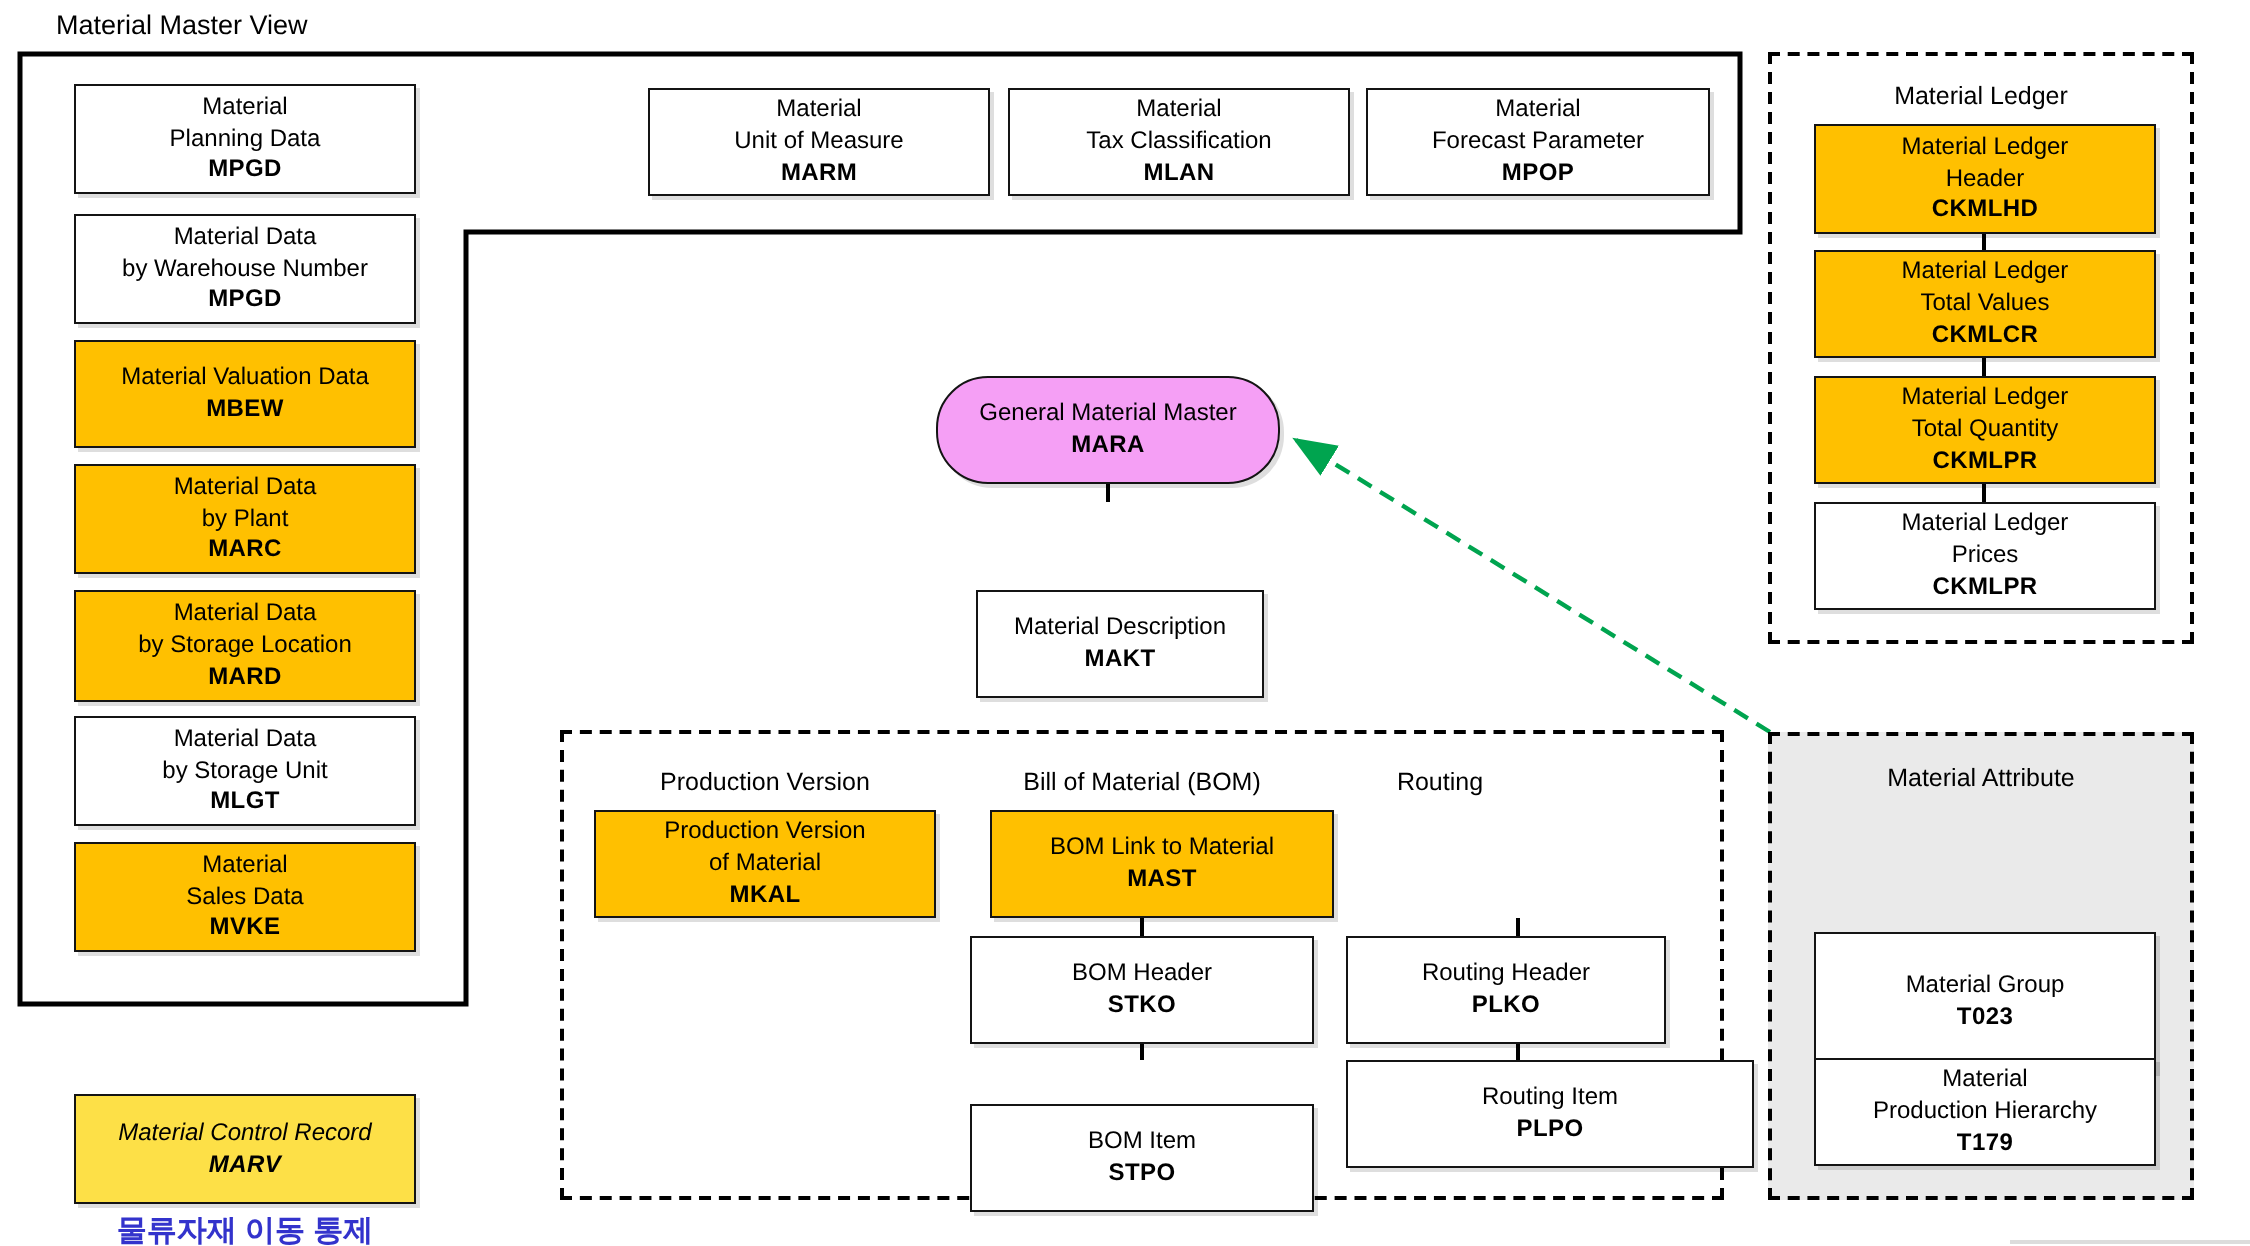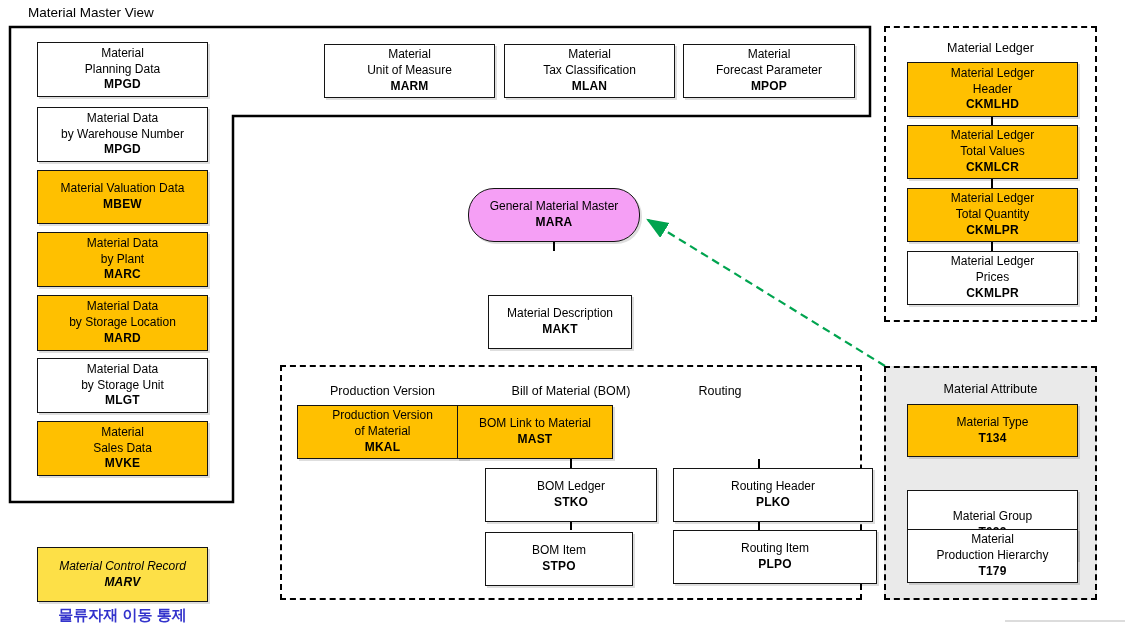--- a/index.html
+++ b/index.html
@@ -112,33 +112,33 @@
   <div class="group" style="left:280px;top:365px;width:582px;height:235px;"></div>
   <div class="col-header" style="left:297px;top:384px;width:171px;">Production Version</div>
   <div class="col-header" style="left:485px;top:384px;width:172px;">Bill of Material (BOM)</div>
   <div class="col-header" style="left:634px;top:384px;width:172px;">Routing</div>
 
   <div class="node yellow" style="left:297px;top:405px;width:171px;height:54px;">
     <span>Production Version</span>
     <span>of Material</span>
     <span class="code">MKAL</span>
   </div>
-  <div class="node yellow" style="left:457px;top:405px;width:156px;height:54px;">
+  <div class="node yellow" style="left:495px;top:405px;width:172px;height:54px;">
     <span>BOM Link to Material</span>
     <span class="code">MAST</span>
   </div>
   <div class="node" style="left:485px;top:468px;width:172px;height:54px;">
-    <span>BOM Ledger</span>
+    <span>BOM Header</span>
     <span class="code">STKO</span>
   </div>
-  <div class="node" style="left:485px;top:532px;width:148px;height:54px;">
+  <div class="node" style="left:485px;top:552px;width:172px;height:54px;">
     <span>BOM Item</span>
     <span class="code">STPO</span>
   </div>
-  <div class="node" style="left:673px;top:468px;width:200px;height:54px;">
+  <div class="node" style="left:673px;top:468px;width:160px;height:54px;">
     <span>Routing Header</span>
     <span class="code">PLKO</span>
   </div>
   <div class="node" style="left:673px;top:530px;width:204px;height:54px;">
     <span>Routing Item</span>
     <span class="code">PLPO</span>
   </div>
 
   <div class="group" style="left:884px;top:26px;width:213px;height:296px;"></div>
   <div class="group-title" style="left:884px;top:41px;width:213px;">Material Ledger</div>
@@ -158,25 +158,21 @@
     <span class="code">CKMLPR</span>
   </div>
   <div class="node" style="left:907px;top:251px;width:171px;height:54px;">
     <span>Material Ledger</span>
     <span>Prices</span>
     <span class="code">CKMLPR</span>
   </div>
 
   <div class="group gray" style="left:884px;top:366px;width:213px;height:234px;"></div>
   <div class="group-title" style="left:884px;top:382px;width:213px;">Material Attribute</div>
-  <div class="node yellow" style="left:907px;top:404px;width:171px;height:53px;">
-    <span>Material Type</span>
-    <span class="code">T134</span>
-  </div>
-  <div class="node" style="left:907px;top:466px;width:171px;height:70px;margin-top:24px;">
+  <div class="node" style="left:907px;top:466px;width:171px;height:70px;">
     <span>Material Group</span>
     <span class="code">T023</span>
   </div>
   <div class="node" style="left:907px;top:529px;width:171px;height:54px;">
     <span>Material</span>
     <span>Production Hierarchy</span>
     <span class="code">T179</span>
   </div>
 
   <div class="node green" style="left:37px;top:547px;width:171px;height:55px;">

